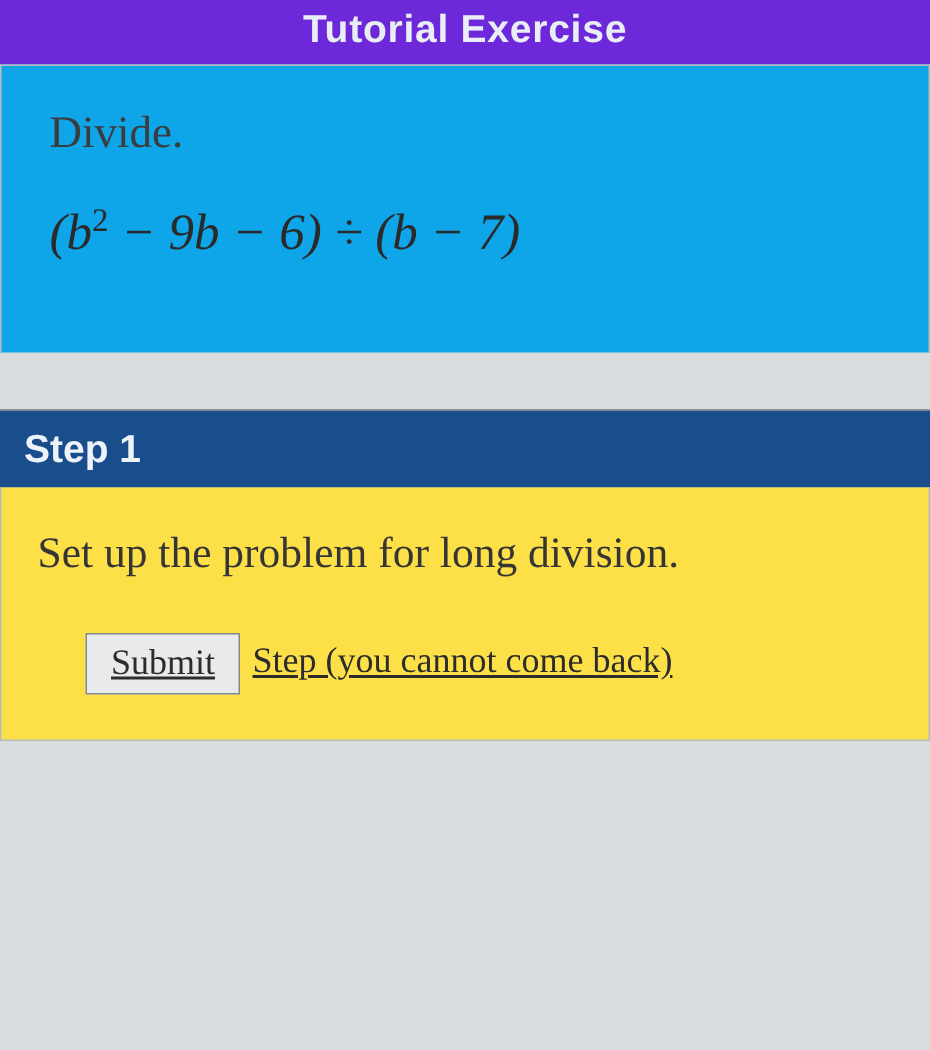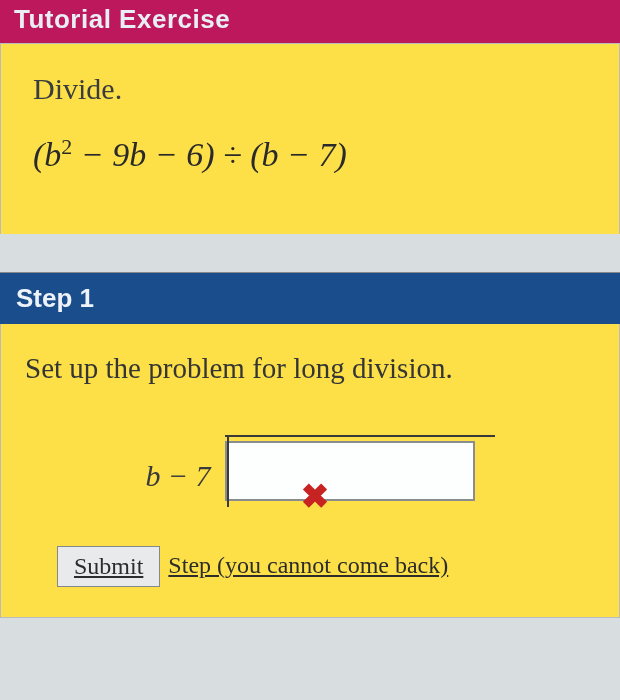--- a/index.html
+++ b/index.html
@@ -8,30 +8,31 @@
       padding: 0;
     }
     body {
       width: 620px;
       height: 700px;
       font-family: Georgia, 'Times New Roman', serif;
       background: #d8dde0;
       overflow: hidden;
     }
     .header-bar {
-      background: #be185d;
+      background: #6d28d9;
       color: #e8eef4;
       padding: 4px 14px 8px 14px;
       font-size: 26px;
       font-weight: bold;
       font-family: Arial, sans-serif;
       letter-spacing: 0.5px;
+      text-align: center;
     }
     .problem-section {
-      background: #fde047;
+      background: #0ea5e9;
       border: 1px solid #b8bcbf;
       padding: 28px 32px 60px 32px;
       border-bottom: none;
     }
     .instruction {
       font-size: 30px;
       color: #3a3c3d;
       margin-bottom: 28px;
       font-weight: 400;
     }
@@ -159,27 +160,18 @@
   </div>
 </div>
 
 <div class="step-bar">
   <span>Step 1</span>
 </div>
 
 <div class="step-section">
   <div class="step-text">Set up the problem for long division.</div>
 
-  <div class="longdiv-wrapper">
-    <div class="divisor">b − 7</div>
-    <div class="div-symbol">
-      <div class="div-curve"></div>
-      <div class="div-bar-top"></div>
-      <input class="dividend-input" type="text" value="" style="">
-    </div>
-    <span class="error-mark">✖</span>
-  </div>
 
   <div class="button-row">
     <button class="btn">Submit</button>
     <span class="skip-link">Step (you cannot come back)</span>
   </div>
 </div>
 
 </body></html>

